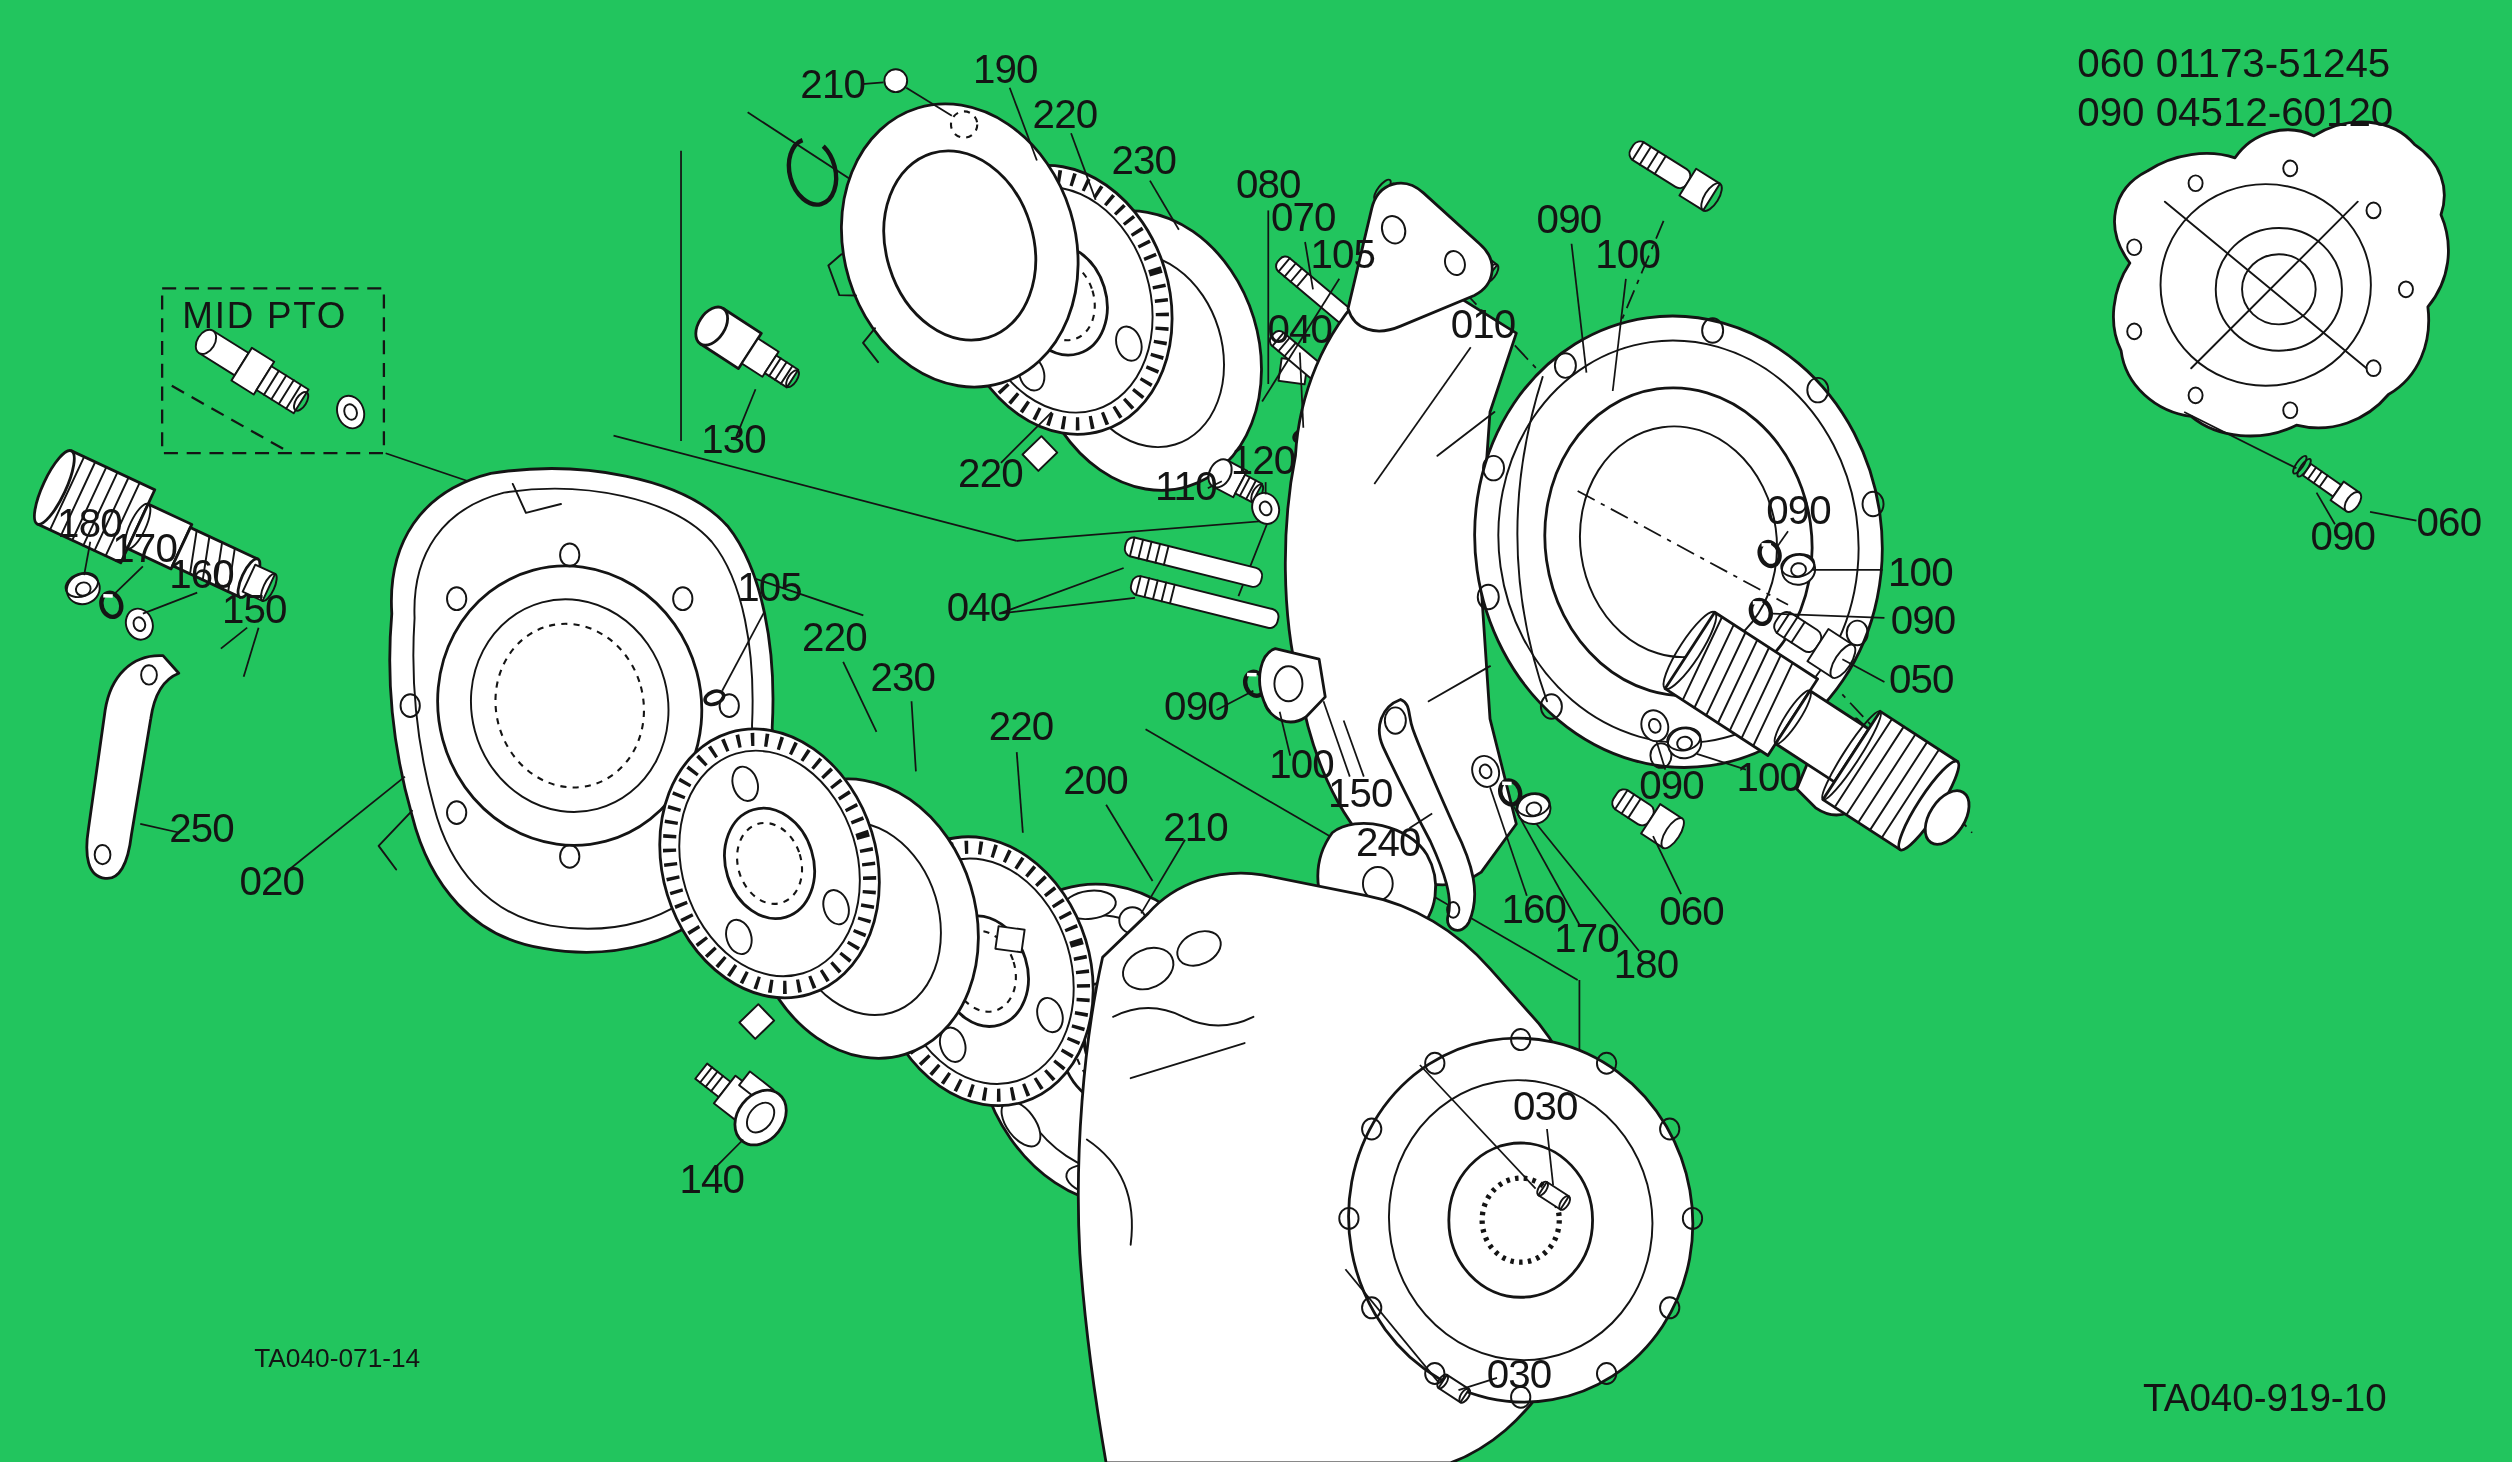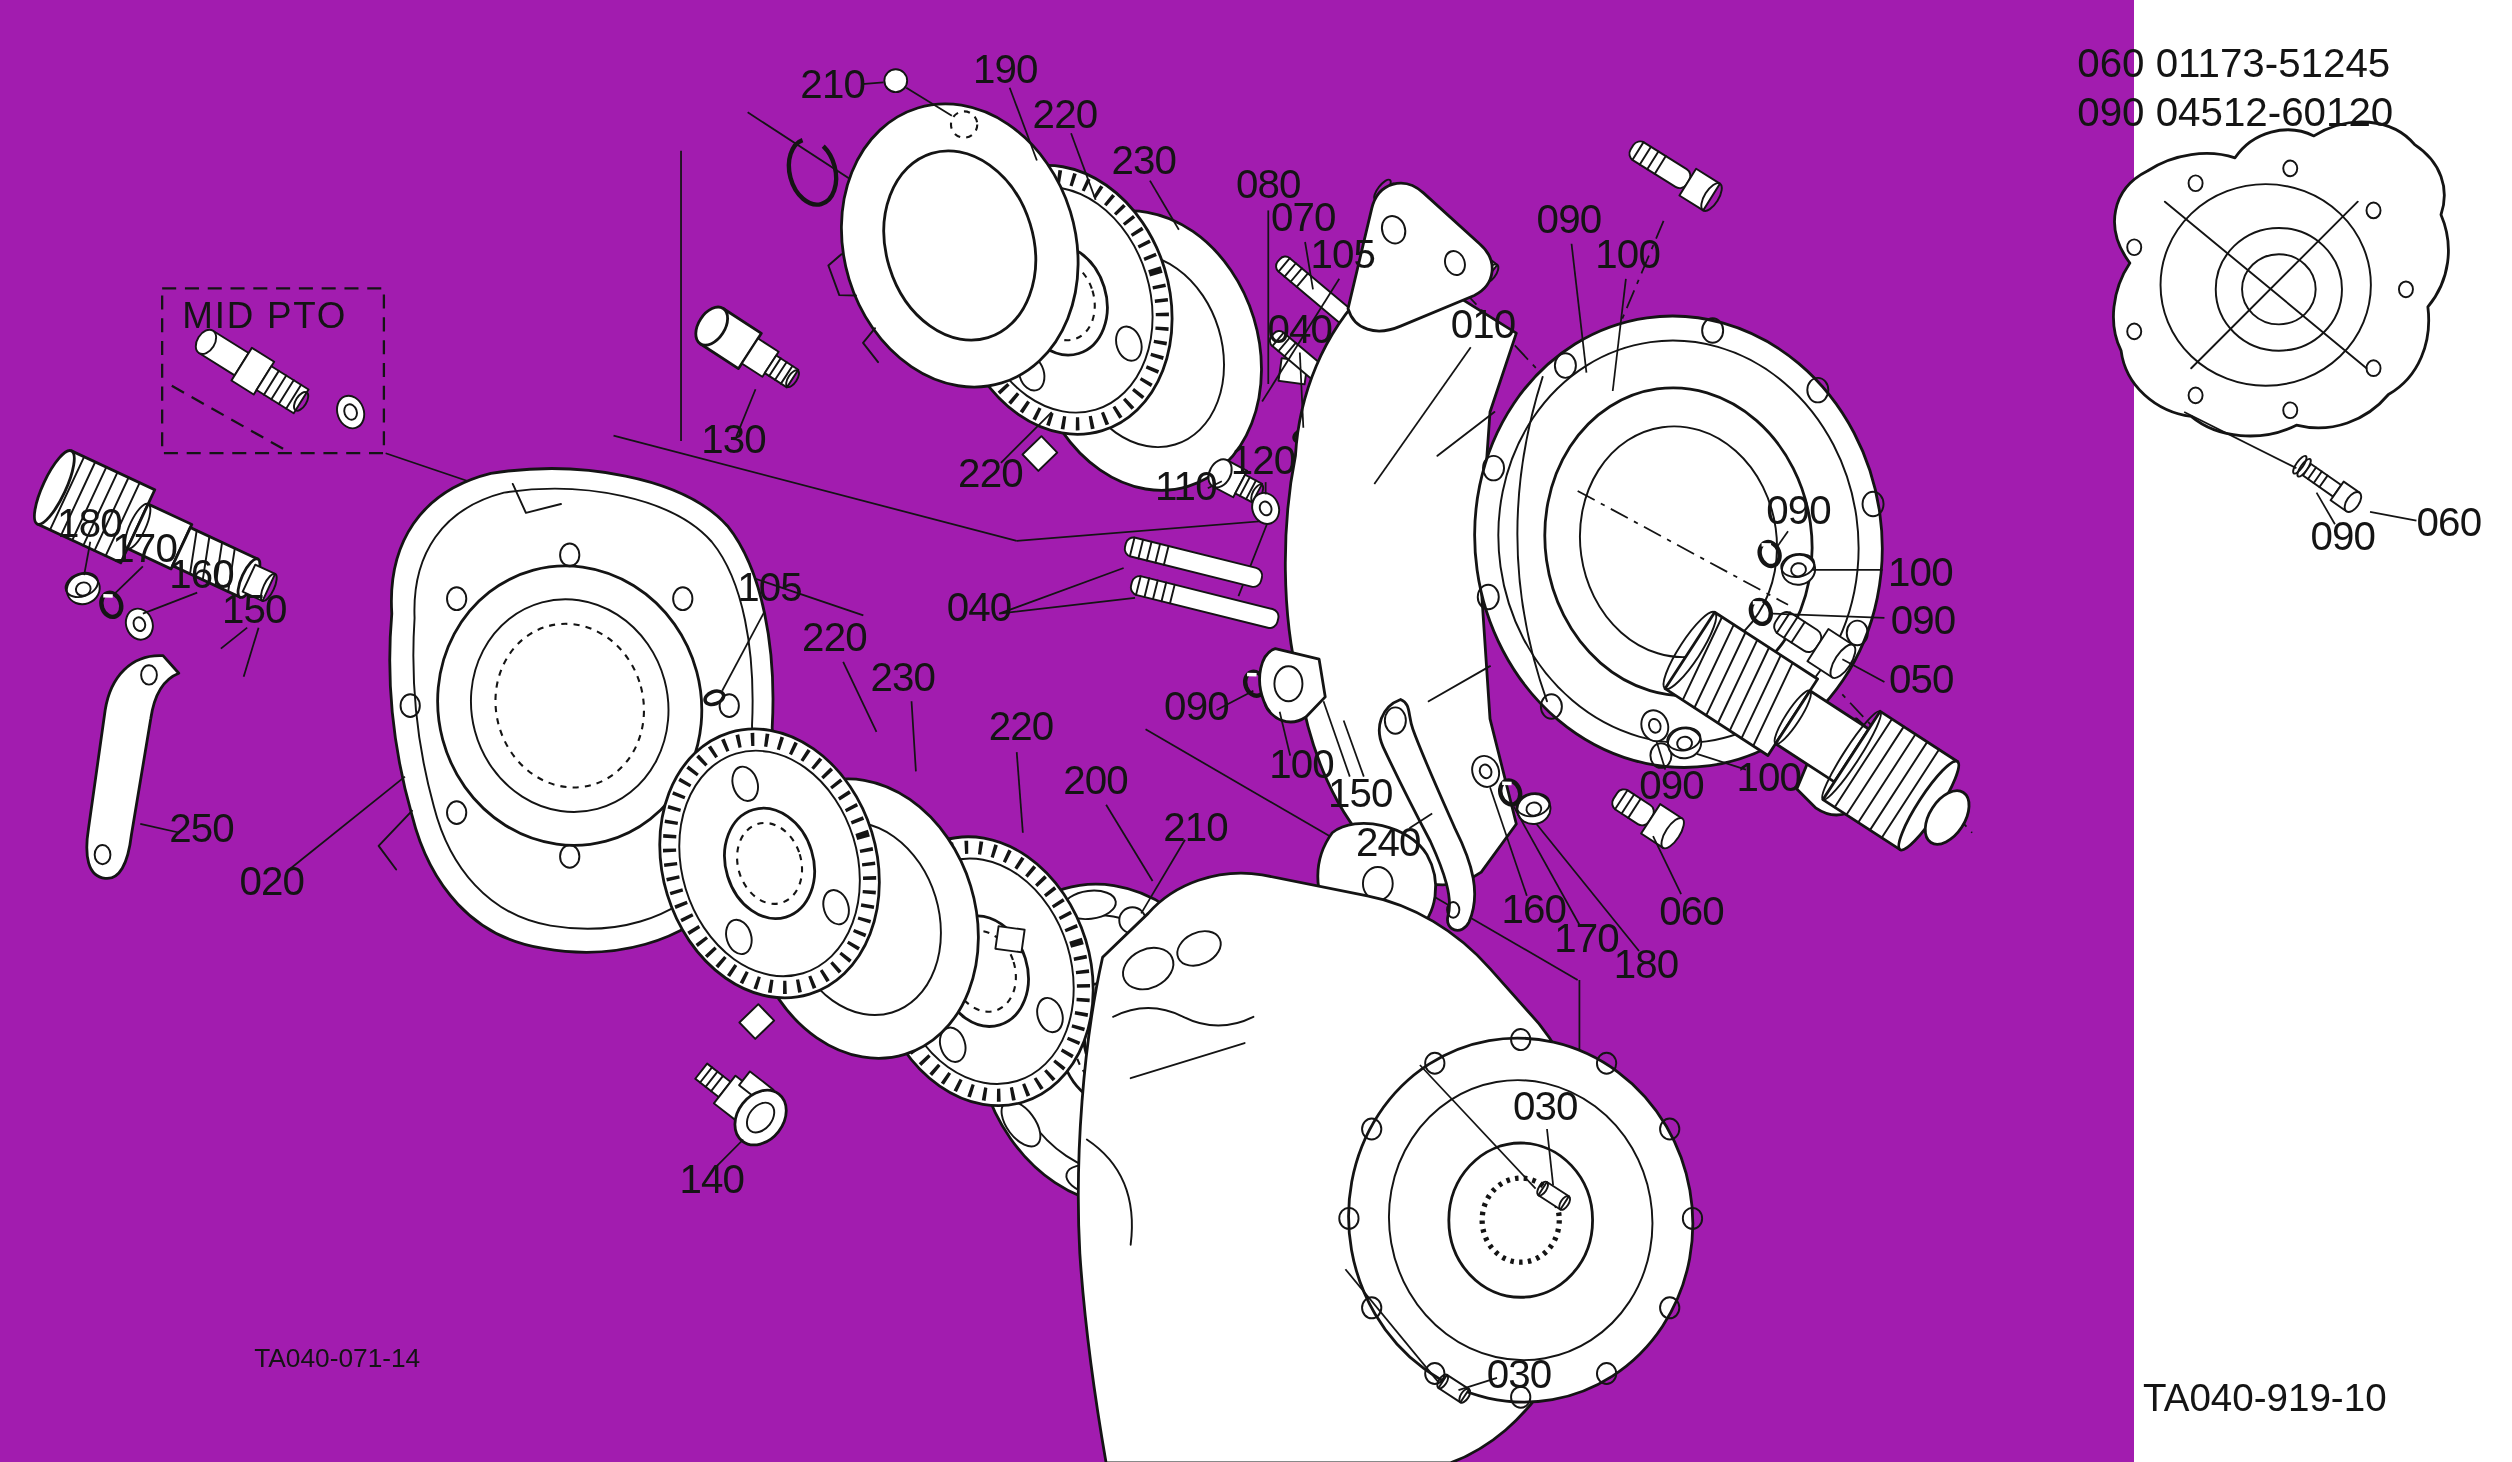--- a/index.html
+++ b/index.html
@@ -1,16 +1,16 @@
 <!DOCTYPE html>
 <html style="font-size:14px"><head>
 <meta charset="utf-8">
 <style>
   html,body { margin:0; padding:0; background:#ffffff; }
-  .page { position:relative; width:2134px; height:1463px; background:#a21caf;
+  .page { position:relative; width:2512px; height:1463px; background:#22c55e;
           font-family:"Liberation Sans", sans-serif; }
   svg { display:block; }
   .ln  { fill:none; stroke:#141414; stroke-width:3.2; stroke-linecap:round; stroke-linejoin:round; }
   .ln2 { fill:none; stroke:#141414; stroke-width:2.2; stroke-linecap:round; stroke-linejoin:round; }
   .wh  { fill:#ffffff; }
   .ld  { fill:none; stroke:#141414; stroke-width:2; }
   .dsh { fill:none; stroke:#141414; stroke-width:2.6; stroke-dasharray:16 10; }
   .dsh2{ fill:none; stroke:#141414; stroke-width:2.4; stroke-dasharray:7 7; }
   .dd  { fill:none; stroke:#141414; stroke-width:2; stroke-dasharray:22 8 5 8; }
   .hatch { fill:none; stroke:#141414; stroke-width:15; stroke-dasharray:4 12; }

